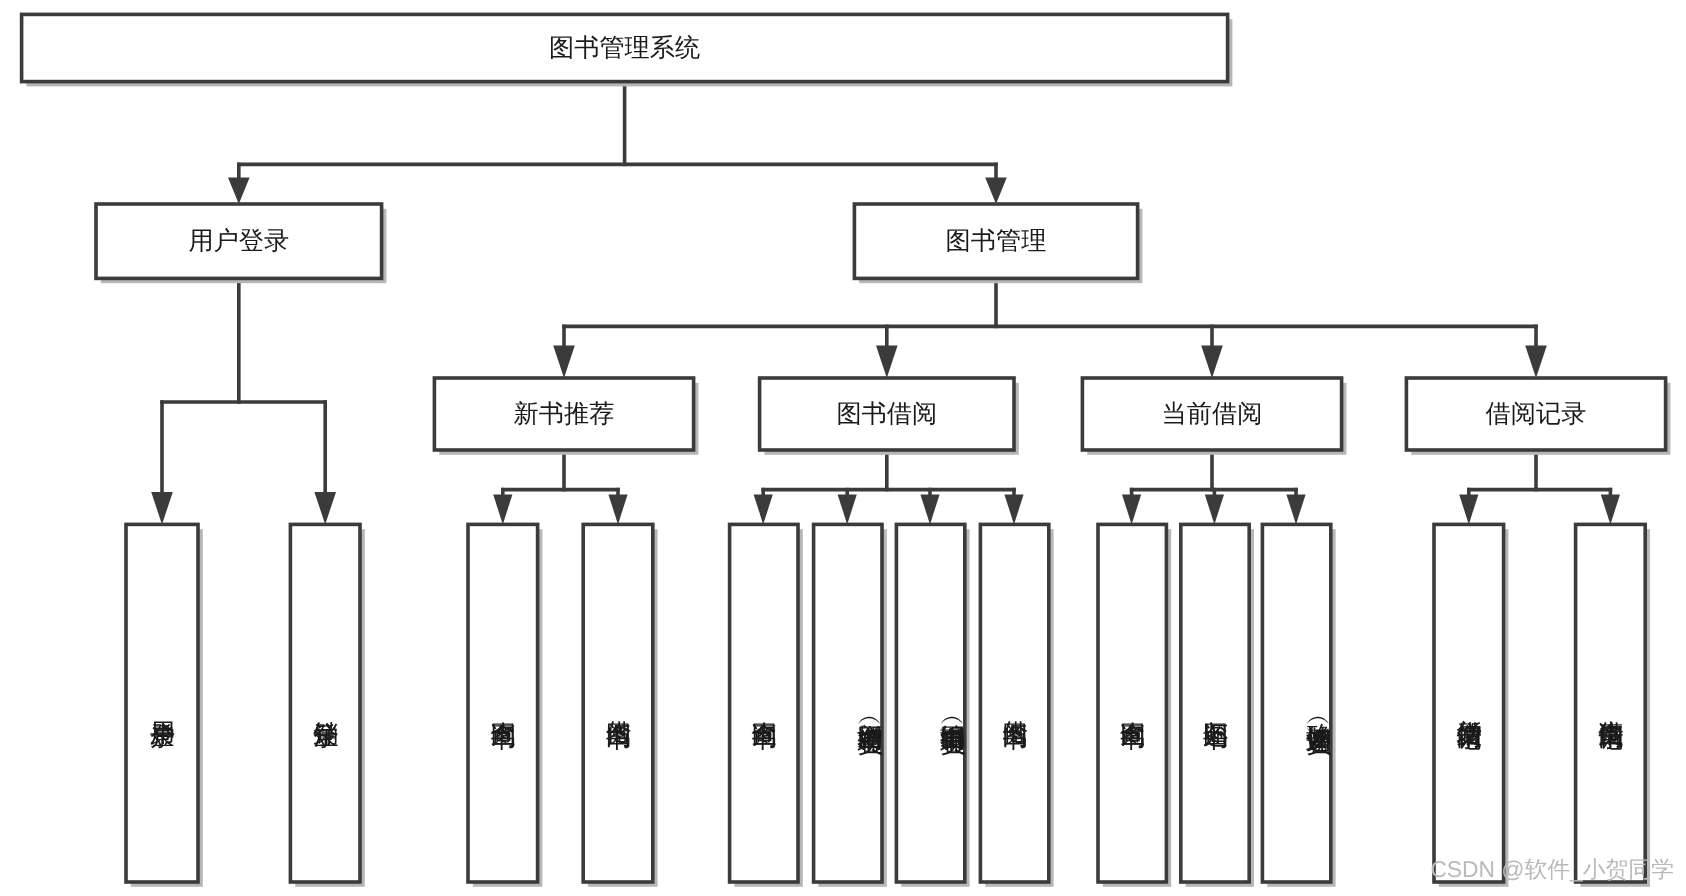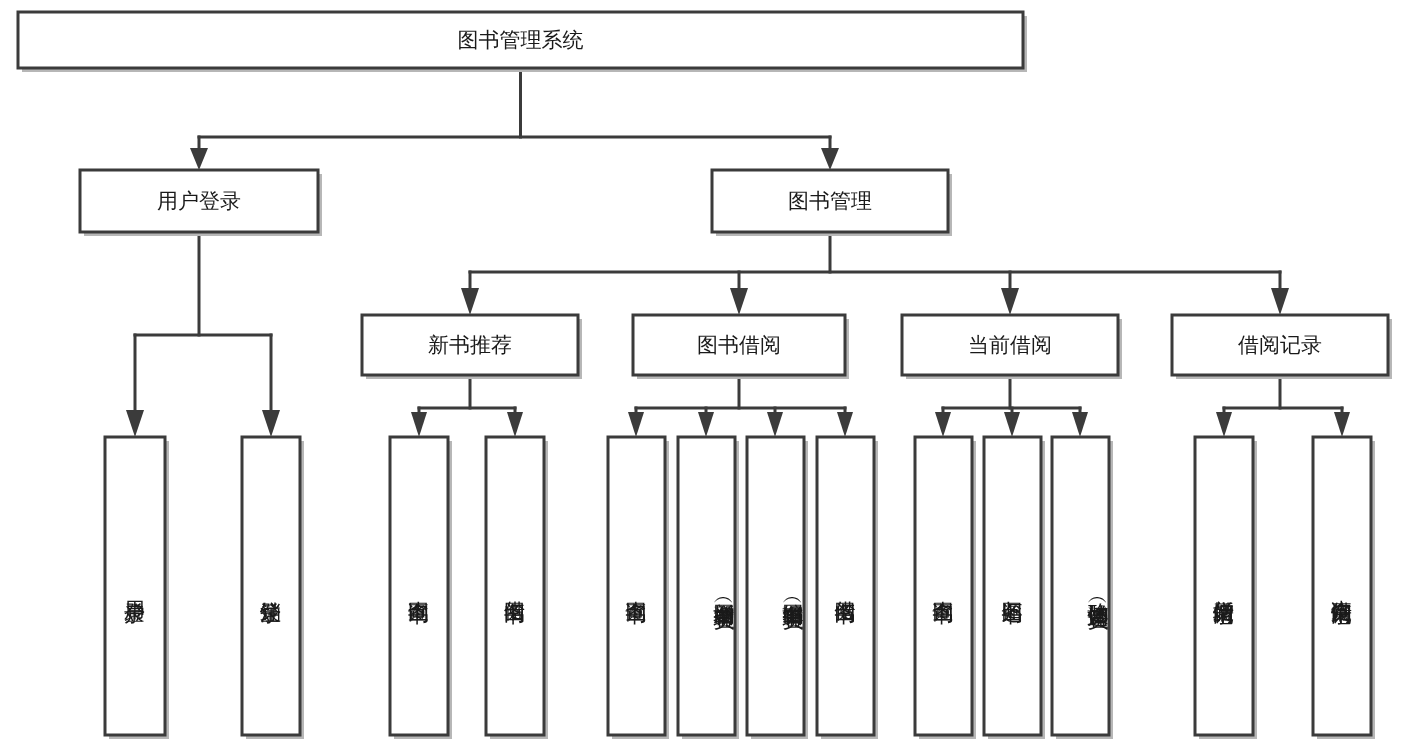--- a/index.html
+++ b/index.html
@@ -223,13 +223,14 @@
   <div class="leaf-label-wrap" style="left:608px; top:437px; width:57px; height:298px;">查询图书</div>
   <div class="leaf-label-wrap" style="left:678px; top:437px; width:57px; height:298px; align-items:flex-start; padding-top:8px; box-sizing:border-box;">新增图书（管理员）</div>
   <div class="leaf-label-wrap" style="left:747px; top:437px; width:57px; height:298px; align-items:flex-start; padding-top:8px; box-sizing:border-box;">编辑图书（管理员）</div>
   <div class="leaf-label-wrap" style="left:817px; top:437px; width:57px; height:298px;">借阅图书</div>
   <div class="leaf-label-wrap" style="left:915px; top:437px; width:57px; height:298px;">查询图书</div>
   <div class="leaf-label-wrap" style="left:984px; top:437px; width:57px; height:298px;">归还图书</div>
   <div class="leaf-label-wrap" style="left:1052px; top:437px; width:57px; height:298px; align-items:flex-start; padding-top:8px; box-sizing:border-box;">确认归还（管理员）</div>
   <div class="leaf-label-wrap" style="left:1195px; top:437px; width:58px; height:298px;">新增借阅记录</div>
   <div class="leaf-label-wrap" style="left:1313px; top:437px; width:58px; height:298px;">查询借阅记录</div>
 
+  <div class="watermark">CSDN @软件_小贺同学</div>
 </div>
 
 </body></html>

